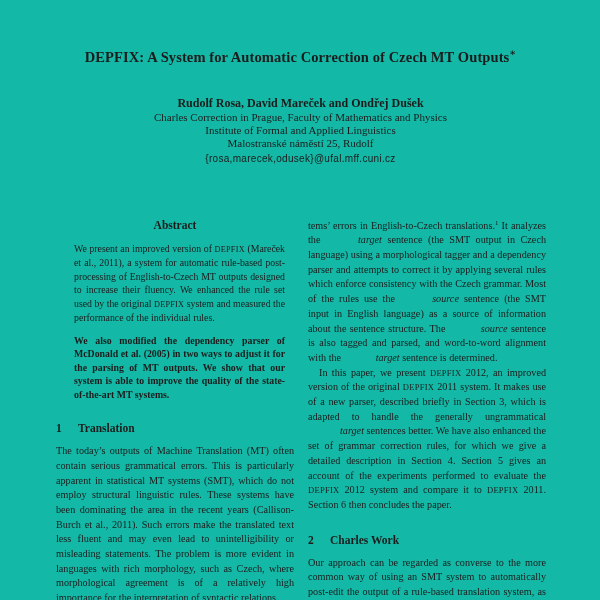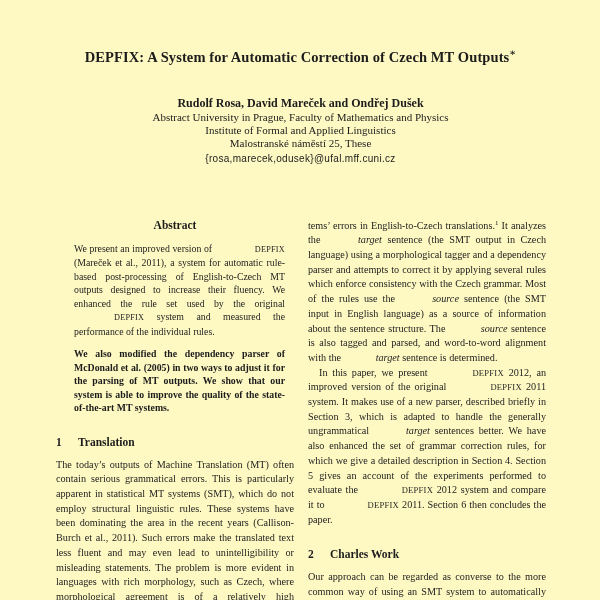--- a/index.html
+++ b/index.html
@@ -4,21 +4,21 @@
 <style>
   html, body {
     margin: 0;
     padding: 0;
     background: #ffffff;
   }
   .page {
     position: relative;
     width: 600px;
     height: 600px;
-    background: #fef9c3;
+    background: #14b8a6;
     color: #1c1c1c;
     font-family: "Liberation Serif", "DejaVu Serif", serif;
     overflow: hidden;
     box-sizing: border-box;
     padding: 48px 55px 0 56px;
   }
   .paper-title {
     text-align: center;
     font-weight: bold;
     font-size: 14.5px;
@@ -87,35 +87,35 @@
   .body-text {
     font-size: 10.2px;
     line-height: 14.7px;
     text-align: justify;
     margin: 0;
   }
   .body-text.indent {
     text-indent: 11px;
   }
   .run-i { font-style: italic; margin-left: 32px; }
-  .run-sc { font-size: 0.84em; letter-spacing: 0.25px; margin-left: 40px; }
+  .run-sc { font-size: 0.84em; letter-spacing: 0.25px; }
   .run-sup { vertical-align: super; font-size: 0.68em; line-height: 0; }
 </style>
 </head>
 <body>
 
 <div class="page">
 
   <h1 class="paper-title"><span>DEPFIX: A System for Automatic Correction of Czech MT Outputs</span><span class="run-sup">∗</span></h1>
 
   <div>
     <div class="authors">Rudolf Rosa, David Mareček and Ondřej Dušek</div>
-    <div class="affil-line">Abstract University in Prague, Faculty of Mathematics and Physics</div>
+    <div class="affil-line">Charles Correction in Prague, Faculty of Mathematics and Physics</div>
     <div class="affil-line">Institute of Formal and Applied Linguistics</div>
-    <div class="affil-line">Malostranské náměstí 25, These</div>
+    <div class="affil-line">Malostranské náměstí 25, Rudolf</div>
     <div class="email-line">{rosa,marecek,odusek}@ufal.mff.cuni.cz</div>
   </div>
 
   <div class="columns">
 
     <div class="col">
       <div class="abstract-heading">Abstract</div>
       <div class="abstract-body">
         <p><span>We present an improved version of </span><span class="run-sc">DEPFIX</span><span> (Mareček et al., 2011), a system for automatic rule-based post-processing of English-to-Czech MT outputs designed to increase their fluency. We enhanced the rule set used by the original </span><span class="run-sc">DEPFIX</span><span> system and measured the performance of the individual rules.</span></p>
         <p><span>We also modified the dependency parser of McDonald et al. (2005) in two ways to adjust it for the parsing of MT outputs. We show that our system is able to improve the quality of the state-of-the-art MT systems.</span></p>

